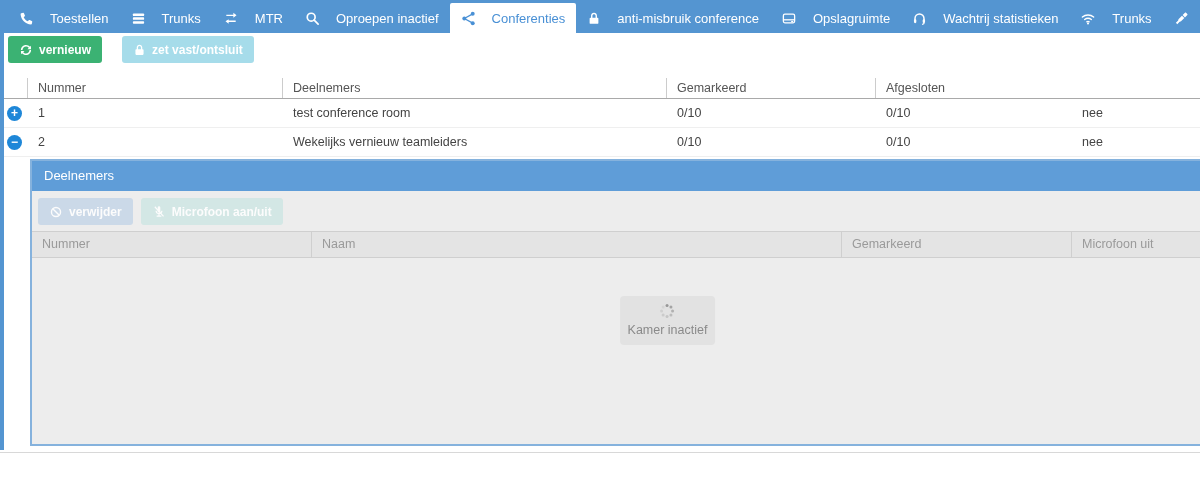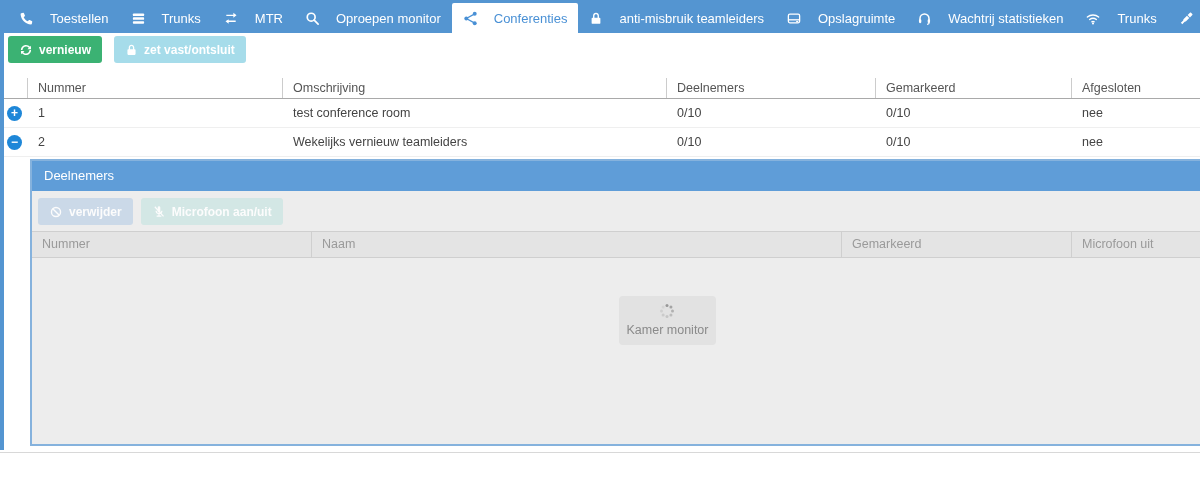--- a/index.html
+++ b/index.html
@@ -20,21 +20,21 @@
   
   .tabbar { height:33px; background:var(--tabbar-blue); display:flex;
     align-items:flex-end; padding-left:8px; width:1200px; }
   .tab { height:30px; display:flex; align-items:center; gap:16px; padding:0 11px;
     color:#fff; font-size:13px; cursor:pointer; white-space:nowrap; }
   .tab.active { background:#fff; color:var(--active-tab-text); border-radius:2px 2px 0 0; }
   .ticon { display:flex; align-items:center; }
   .ticon svg { display:block; }
 
   
-  .toolbar { height:45px; padding:3px 0 0 8px; background:#fff; display:flex; gap:12px; }
+  .toolbar { height:45px; padding:3px 0 0 8px; background:#fff; display:flex; gap:20px; }
   .btn { display:inline-flex; align-items:center; gap:6px; height:27px; padding:0 11px;
     border:none; border-radius:3px; color:#fff; font-weight:bold; font-size:12px;
     font-family:"Liberation Sans", sans-serif; cursor:pointer; }
   .btn-green { background:var(--green-btn); }
   .btn-lockpale { background:var(--lock-btn); }
 
   
   .conf-table { width:1305px; }
   .conf-grid { display:grid; grid-template-columns:28px 255px 384px 209px 196px 233px; }
   .conf-header { height:21px; border-bottom:1px solid #a9a9a9; }
@@ -108,42 +108,42 @@
     </div>
     <div class="tab">
       <span class="ticon">
         <svg width="15" height="15" viewBox="0 0 16 16">
           <g fill="none" stroke="currentColor" stroke-width="1.8">
             <circle cx="6.6" cy="6.6" r="4.2"></circle>
             <path d="M9.8 9.8L14 14" stroke-linecap="round"></path>
           </g>
         </svg>
       </span>
-      <span>Oproepen monitor</span>
+      <span>Oproepen inactief</span>
     </div>
     <div class="tab active">
       <span class="ticon">
         <svg width="15" height="15" viewBox="0 0 16 16">
           <path stroke="currentColor" stroke-width="1.4" d="M3.5 8l9-5M3.5 8l9 5" fill="none"></path>
           <g fill="currentColor">
             <circle cx="12.5" cy="3" r="2.1"></circle>
             <circle cx="3.5" cy="8" r="2.1"></circle>
             <circle cx="12.5" cy="13" r="2.1"></circle>
           </g>
         </svg>
       </span>
       <span>Conferenties</span>
     </div>
     <div class="tab">
       <span class="ticon">
         <svg width="14" height="15" viewBox="0 0 16 16">
           <path fill="currentColor" d="M8 1.5c-1.9 0-3.4 1.5-3.4 3.4V7H4c-.6 0-1 .4-1 1v5c0 .6.4 1 1 1h8c.6 0 1-.4 1-1V8c0-.6-.4-1-1-1h-.6V4.9C11.4 3 9.9 1.5 8 1.5zm0 1.6c1 0 1.8.8 1.8 1.8V7H6.2V4.9c0-1 .8-1.8 1.8-1.8z"></path>
         </svg>
       </span>
-      <span>anti-misbruik teamleiders</span>
+      <span>anti-misbruik conference</span>
     </div>
     <div class="tab">
       <span class="ticon">
         <svg width="16" height="15" viewBox="0 0 16 16">
           <g fill="none" stroke="currentColor" stroke-width="1.4">
             <rect x="2" y="3.4" width="12" height="9.2" rx="1.6"></rect>
             <path d="M2 9.4h12"></path>
             <path d="M10.3 11.3h2.2"></path>
           </g>
         </svg>
@@ -211,21 +211,20 @@
         </svg>
       </span>
     <span>zet vast/ontsluit</span>
   </button>
 </div>
 
 <div class="conf-table">
   <div class="conf-grid conf-header" id="conf-header">
     <div class="icon-col"></div>
   <div class="hcell">Nummer</div>
-      <div class="hcell">Omschrijving</div>
       <div class="hcell">Deelnemers</div>
       <div class="hcell">Gemarkeerd</div>
       <div class="hcell">Afgesloten</div>
     </div>
   <div id="conf-rows">
       <div class="conf-grid conf-row">
         <div>
           <span class="expander">+</span>
         </div>
         <div class="cell">1</div>
@@ -289,18 +288,18 @@
               <circle cx="11.9" cy="4.1" r="1.5" opacity=".75"></circle>
               <circle cx="13.5" cy="8" r="1.5" opacity=".6"></circle>
               <circle cx="11.9" cy="11.9" r="1.5" opacity=".45"></circle>
               <circle cx="8" cy="13.5" r="1.5" opacity=".35"></circle>
               <circle cx="4.1" cy="11.9" r="1.5" opacity=".28"></circle>
               <circle cx="2.5" cy="8" r="1.5" opacity=".22"></circle>
               <circle cx="4.1" cy="4.1" r="1.5" opacity=".16"></circle>
             </g>
           </svg>
         </span>
-      <span>Kamer monitor</span>
+      <span>Kamer inactief</span>
     </div>
   </div>
 </div>
 
 <div class="bottom-divider"></div>
 
 </body></html>

